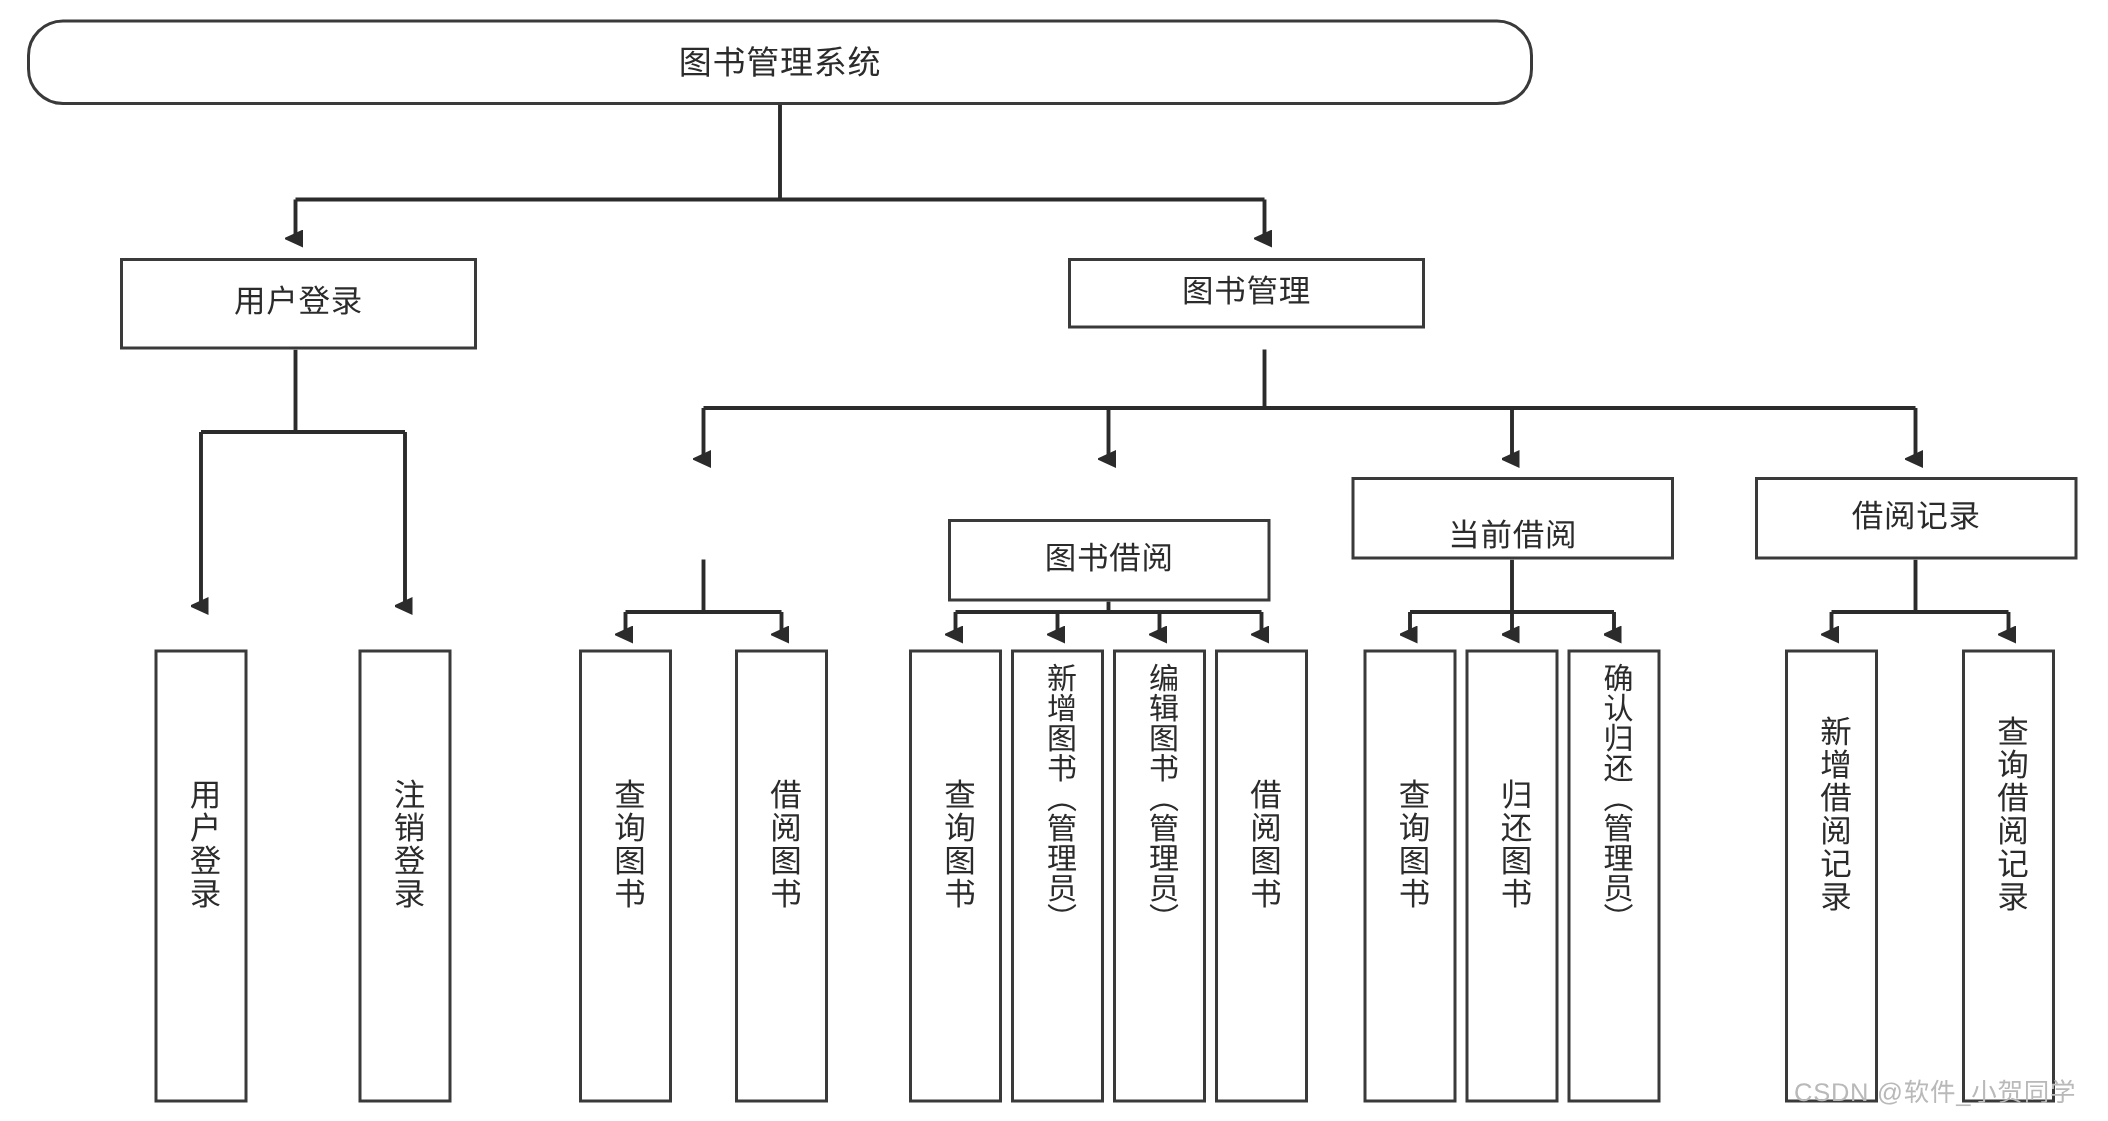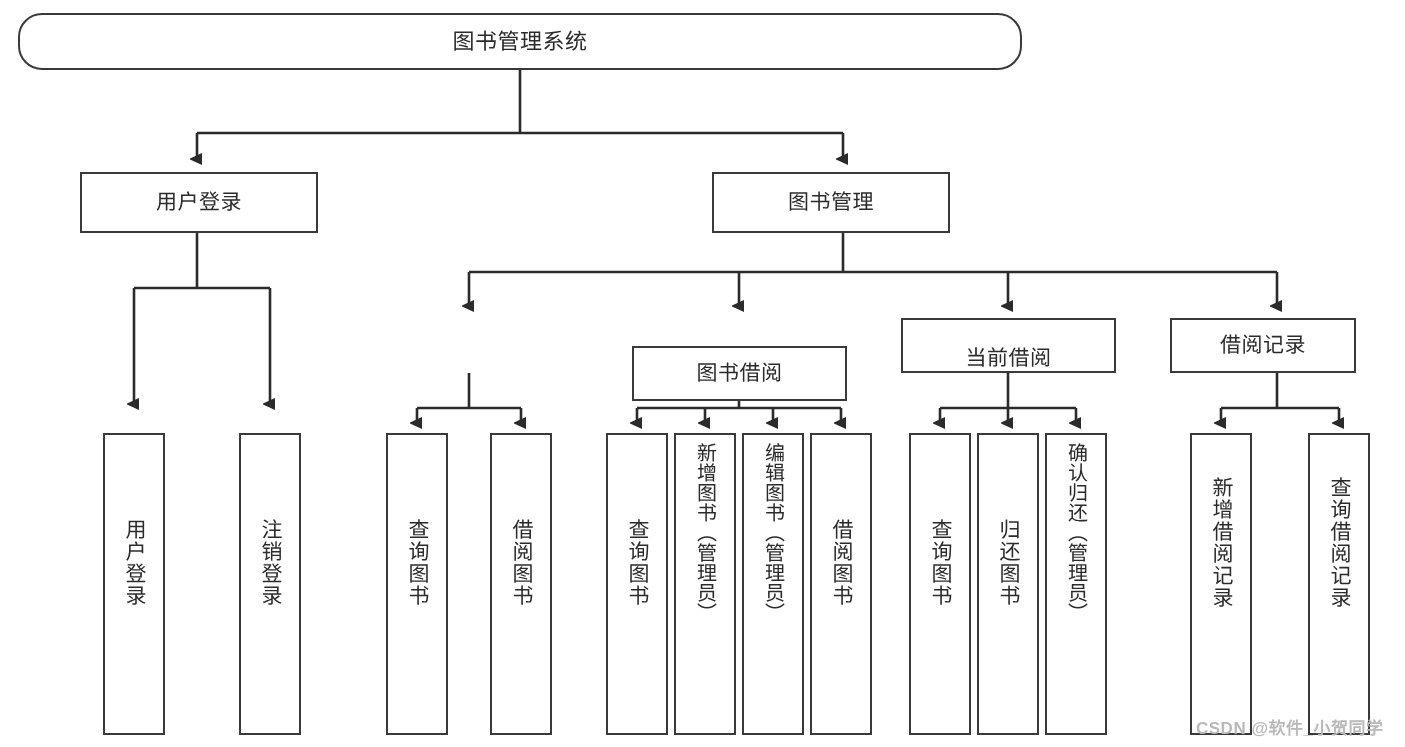--- a/index.html
+++ b/index.html
@@ -69,21 +69,20 @@
     font-size: 20px;
     letter-spacing: 0px;
   }
   .watermark {
     position: absolute;
     color: #b9b9b9;
     font-size: 17px;
     letter-spacing: 0.5px;
     white-space: nowrap;
     user-select: none;
-    font-weight: bold;
   }
 </style>
 </head>
 <body>
 
 <div id="canvas">
 
   <svg id="wires" viewBox="0 0 1405 747" xmlns="http://www.w3.org/2000/svg">
     <defs>
       <marker id="arrow" markerWidth="12" markerHeight="12" refX="7" refY="5" orient="auto" markerUnits="userSpaceOnUse">
@@ -134,31 +133,31 @@
     </g>
   </svg>
 
   <div class="node horiz root" style="left:18px; top:13px; width:1004px; height:57px;border-radius:24px;">
     <span class="label">图书管理系统</span>
   </div>
 
   <div class="node horiz" style="left:80px; top:172px; width:238px; height:61px;">
     <span class="label">用户登录</span>
   </div>
-  <div class="node horiz" style="left:712px; top:172px; width:238px; height:61px;">
+  <div class="node horiz" style="left:712px; top:172px; width:238px; height:47px;">
     <span class="label">图书管理</span>
   </div>
 
   <div class="node horiz" style="left:632px; top:318px; width:215px; height:55px;margin-top:28px;">
     <span class="label">图书借阅</span>
   </div>
   <div class="node horiz" style="left:901px; top:318px; width:215px; height:55px;align-items:flex-end;">
     <span class="label">当前借阅</span>
   </div>
-  <div class="node horiz" style="left:1170px; top:318px; width:186px; height:55px;">
+  <div class="node horiz" style="left:1170px; top:318px; width:215px; height:55px;">
     <span class="label">借阅记录</span>
   </div>
 
   <div class="node vert" style="left:103px; top:433px; width:62px; height:302px; padding-top:84px;">
     <span class="label">用户登录</span>
   </div>
   <div class="node vert" style="left:239px; top:433px; width:62px; height:302px; padding-top:84px;">
     <span class="label">注销登录</span>
   </div>
 

